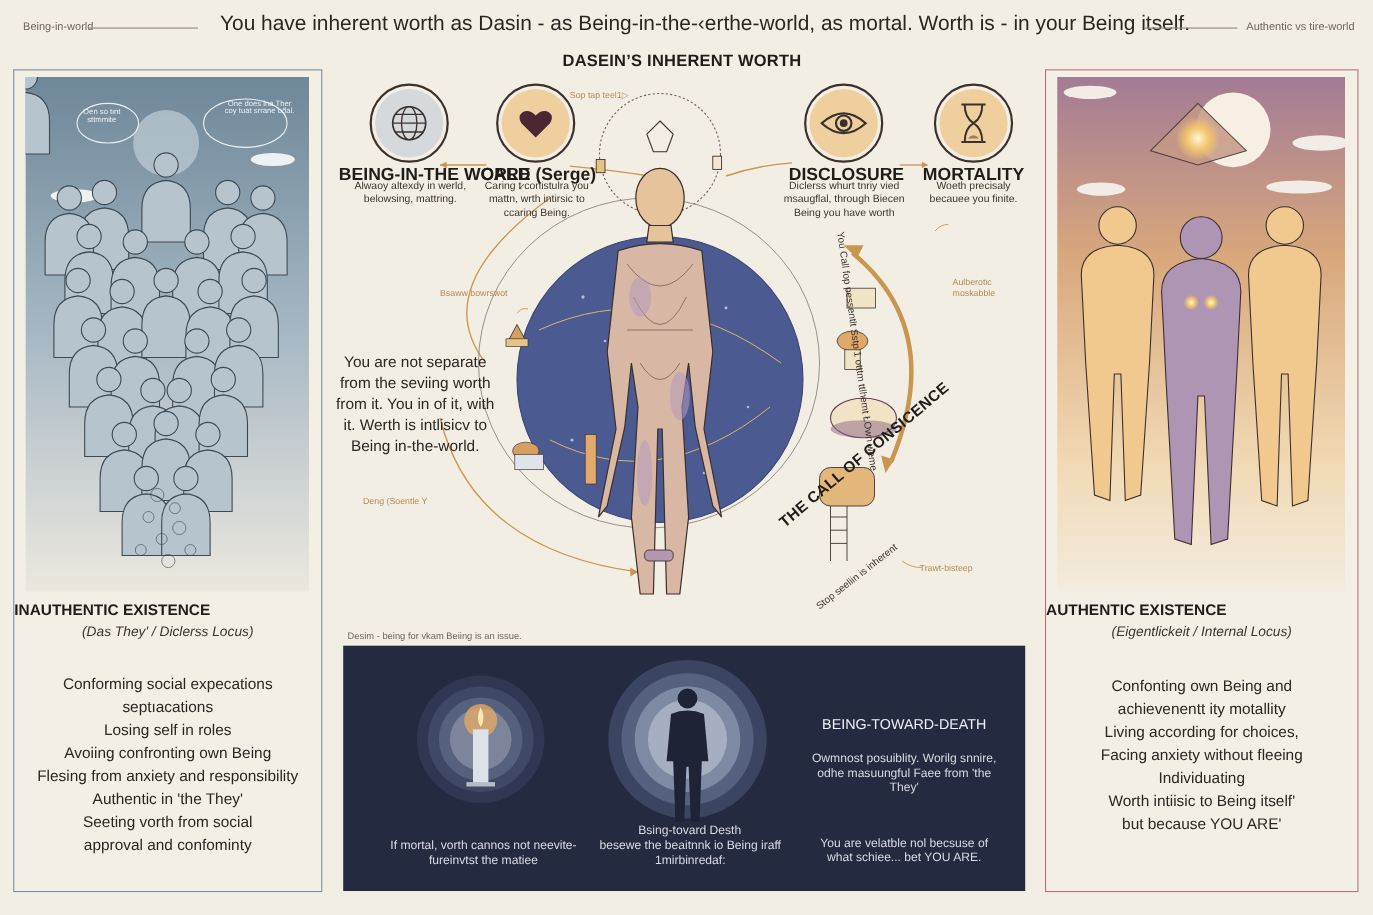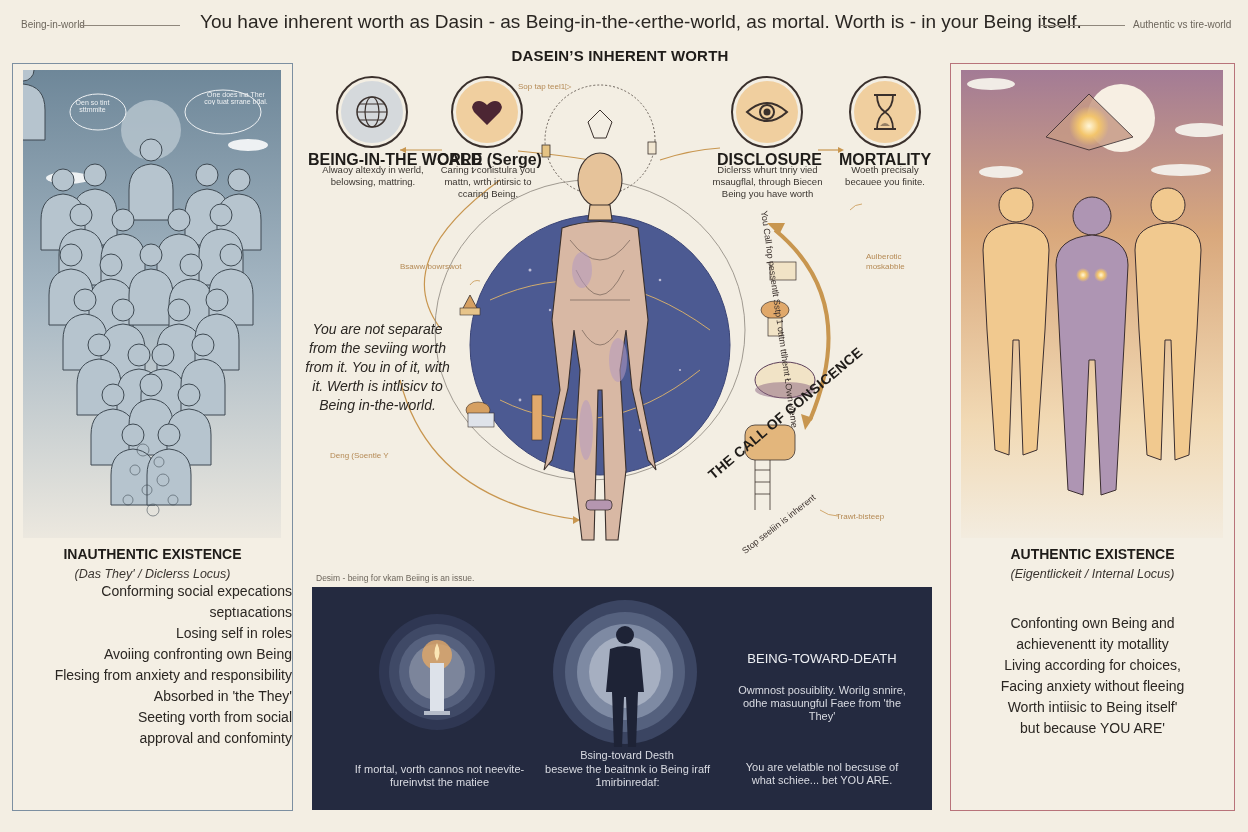--- a/index.html
+++ b/index.html
@@ -15,21 +15,21 @@
   
   .hdr-side { font-size: 10px; color: #6d665c; top: 19px; }
   .hdr-line { height: 1px; background: #8f877c; top: 25px; }
   .hdr-title { top: 11px; left: 200px; width: 840px; text-align: center; font-size: 19px; color: #2a2622; white-space: nowrap; }
   .sub-title { top: 47px; left: 460px; width: 320px; text-align: center; font-size: 15px; font-weight: bold; color: #1f1c19; letter-spacing: 0.2px; }
 
   
   .panel { border: 1.5px solid #7c8fa1; background: #f4efe4; }
   .panel.right { border-color: #b8737a; }
   .panel-img { left: 10px; top: 6px; overflow: hidden; }
-  .panel-head { font-weight: bold; font-size: 14px; text-align: center; width: 100%; color: #1f1c19; }
+  .panel-head { font-weight: bold; font-size: 14px; width: 100%; color: #1f1c19; }
   .panel-sub { font-style: italic; font-size: 12.5px; text-align: center; width: 100%; color: #3a3530; }
   .panel-list { text-align: center; width: 100%; font-size: 14px; line-height: 21px; color: #2a2622; }
 
   
   .concept-circle { width: 72px; height: 72px; border-radius: 50%; border: 2px solid #3a302c; display: flex; align-items: center; justify-content: center; }
   .concept-circle .inner { width: 62px; height: 62px; border-radius: 50%; display: flex; align-items: center; justify-content: center; }
   .concept-label { font-weight: bold; font-size: 16px; text-align: center; color: #1f1c19; white-space: nowrap; }
   .concept-desc { font-size: 9.5px; text-align: center; color: #3a3530; line-height: 12px; }
 
   
@@ -112,27 +112,27 @@
           <circle cx="130" cy="440" r="6"></circle>
         <circle cx="150" cy="430" r="5"></circle>
           <circle cx="105" cy="430" r="5"></circle>
       </g>
     </svg>
   </div>
   <div class="abs panel-img" style="left:52px;top:35px;width:55px;font-size:7px;color:#eef1f3;text-align:center;background:none;">Oen so tint sttmmite</div>
   <div class="abs panel-img" style="left:188px;top:27px;width:70px;font-size:7px;color:#eef1f3;text-align:center;background:none;">One does ina Ther coy tuat srrane bd̄al.</div>
   <div class="abs panel-head" style="top:482px;">INAUTHENTIC EXISTENCE</div>
   <div class="abs panel-sub" style="top:503px;">(Das They' / Diclerss Locus)</div>
-  <div class="abs panel-list" style="top:517px;text-align:right;">
+  <div class="abs panel-list" style="top:547px;">
     <div>Conforming social expecations</div>
     <div>septıacations</div>
     <div>Losing self in roles</div>
     <div>Avoiing confronting own Being</div>
     <div>Flesing from anxiety and responsibility</div>
-    <div>Absorbed in 'the They'</div>
+    <div>Authentic in 'the They'</div>
     <div>Seeting vorth from social</div>
     <div>approval and confominty</div>
   </div>
 </div>
 
 <div class="abs panel right" style="left:950px;top:63px;width:285px;height:748px;">
   <div class="abs panel-img" style="width:262px;height:468px;">
     <svg width="262" height="468" viewBox="0 0 262 468">
       <defs>
         <linearGradient id="skyR" x1="0" y1="0" x2="0" y2="1">
@@ -173,20 +173,21 @@
       <circle cx="140" cy="205" r="7" fill="url(#glow)"></circle>
     </svg>
   </div>
   <div class="abs panel-head" style="top:482px;">AUTHENTIC EXISTENCE</div>
   <div class="abs panel-sub" style="top:503px;">(Eigentlickeit / Internal Locus)</div>
   <div class="abs panel-list" style="top:549px;">
     <div>Confonting own Being and</div>
     <div>achievenentt ity motallity</div>
     <div>Living according for choices,</div>
     <div>Facing anxiety without fleeing</div>
+    <div>Individuating</div>
     <div>Worth intiisic to Being itself'</div>
     <div>but because YOU ARE'</div>
   </div>
 </div>
 
 <svg class="abs" style="left:300px;top:70px;" width="650" height="500" viewBox="0 0 650 500">
 
   <path d="M142 80 L100 80" stroke="#c8964f" stroke-width="1.2" fill="none"></path>
   <path d="M100 80 l6 -3 l0 6 z" fill="#c8964f"></path>
   <path d="M218 81 Q260 85 290 90" stroke="#c8964f" stroke-width="1.2" fill="none"></path>
@@ -311,21 +312,21 @@
 </div>
 <div class="abs concept-label" style="left:835px;top:151px;width:100px;">MORTALITY</div>
 <div class="abs concept-desc" style="left:835px;top:164px;width:100px;">Woeth precisaly becauee you finite.</div>
 
 <div class="abs small-note" style="left:518px;top:82px;">Sop tap teel1▷</div>
 <div class="abs small-note" style="left:400px;top:262px;">Bsaww bowrswot</div>
 <div class="abs small-note" style="left:330px;top:451px;">Deng (Soentle Y</div>
 <div class="abs small-note" style="left:866px;top:252px;width:50px;white-space:normal;line-height:10px;">Aulberotic moskabble</div>
 <div class="abs small-note" style="left:836px;top:512px;">Trawt-bisteep</div>
 
-<div class="abs center-text" style="left:305px;top:320px;width:145px;font-style:italic;">You are not separate from the seviing worth from it. You in of it, with it. Werth is intlisicv to Being in-the-world.</div>
+<div class="abs center-text" style="left:305px;top:320px;width:145px;">You are not separate from the seviing worth from it. You in of it, with it. Werth is intlisicv to Being in-the-world.</div>
 
 <div class="abs" style="left:770px;top:210px;width:20px;height:300px;font-size:9px;color:#3a302c;writing-mode:vertical-rl;transform:rotate(-8deg);white-space:nowrap;">You Call fop pessentlt Sstp 1 otttm ttlhemt ŁOwn weme</div>
 <div class="abs" style="left:705px;top:470px;font-size:14px;font-weight:bold;color:#1f1c19;transform:rotate(-40deg);transform-origin:left top;white-space:nowrap;letter-spacing:0.3px;">THE CALL OF CONSICENCE</div>
 <div class="abs" style="left:740px;top:548px;font-size:9px;color:#3a302c;transform:rotate(-38deg);transform-origin:left top;white-space:nowrap;">Stop seeliin is inherent</div>
 
 <div class="abs small-note grey" style="left:316px;top:573px;font-size:8.5px;">Desim - being for vkam Beiing is an issue.</div>
 
 <div class="abs dark-panel" style="left:312px;top:587px;width:620px;height:223px;">
   <svg class="abs" style="left:60px;top:20px;" width="130" height="130" viewBox="0 0 130 130">
     <circle cx="65" cy="65" r="58" fill="#2f3753"></circle>

